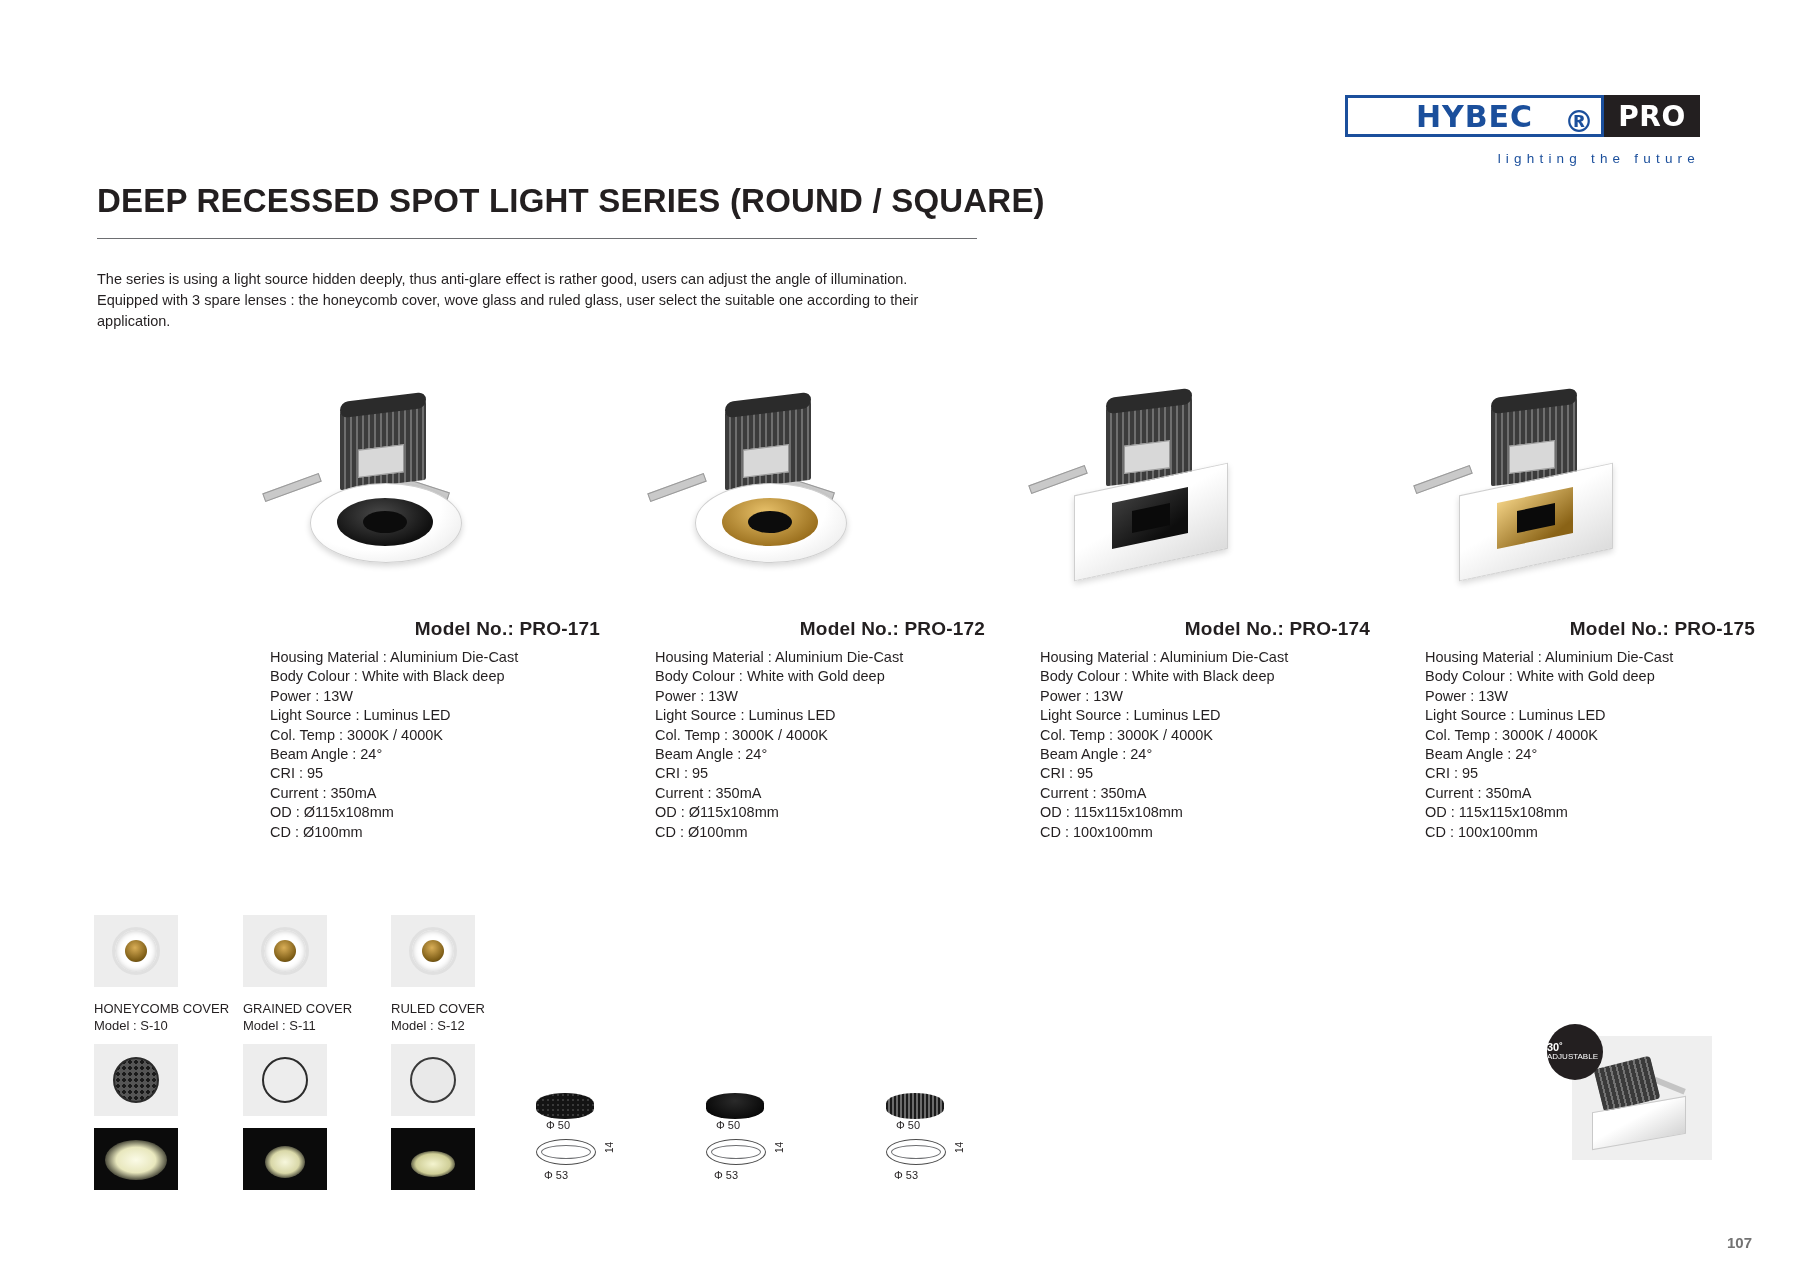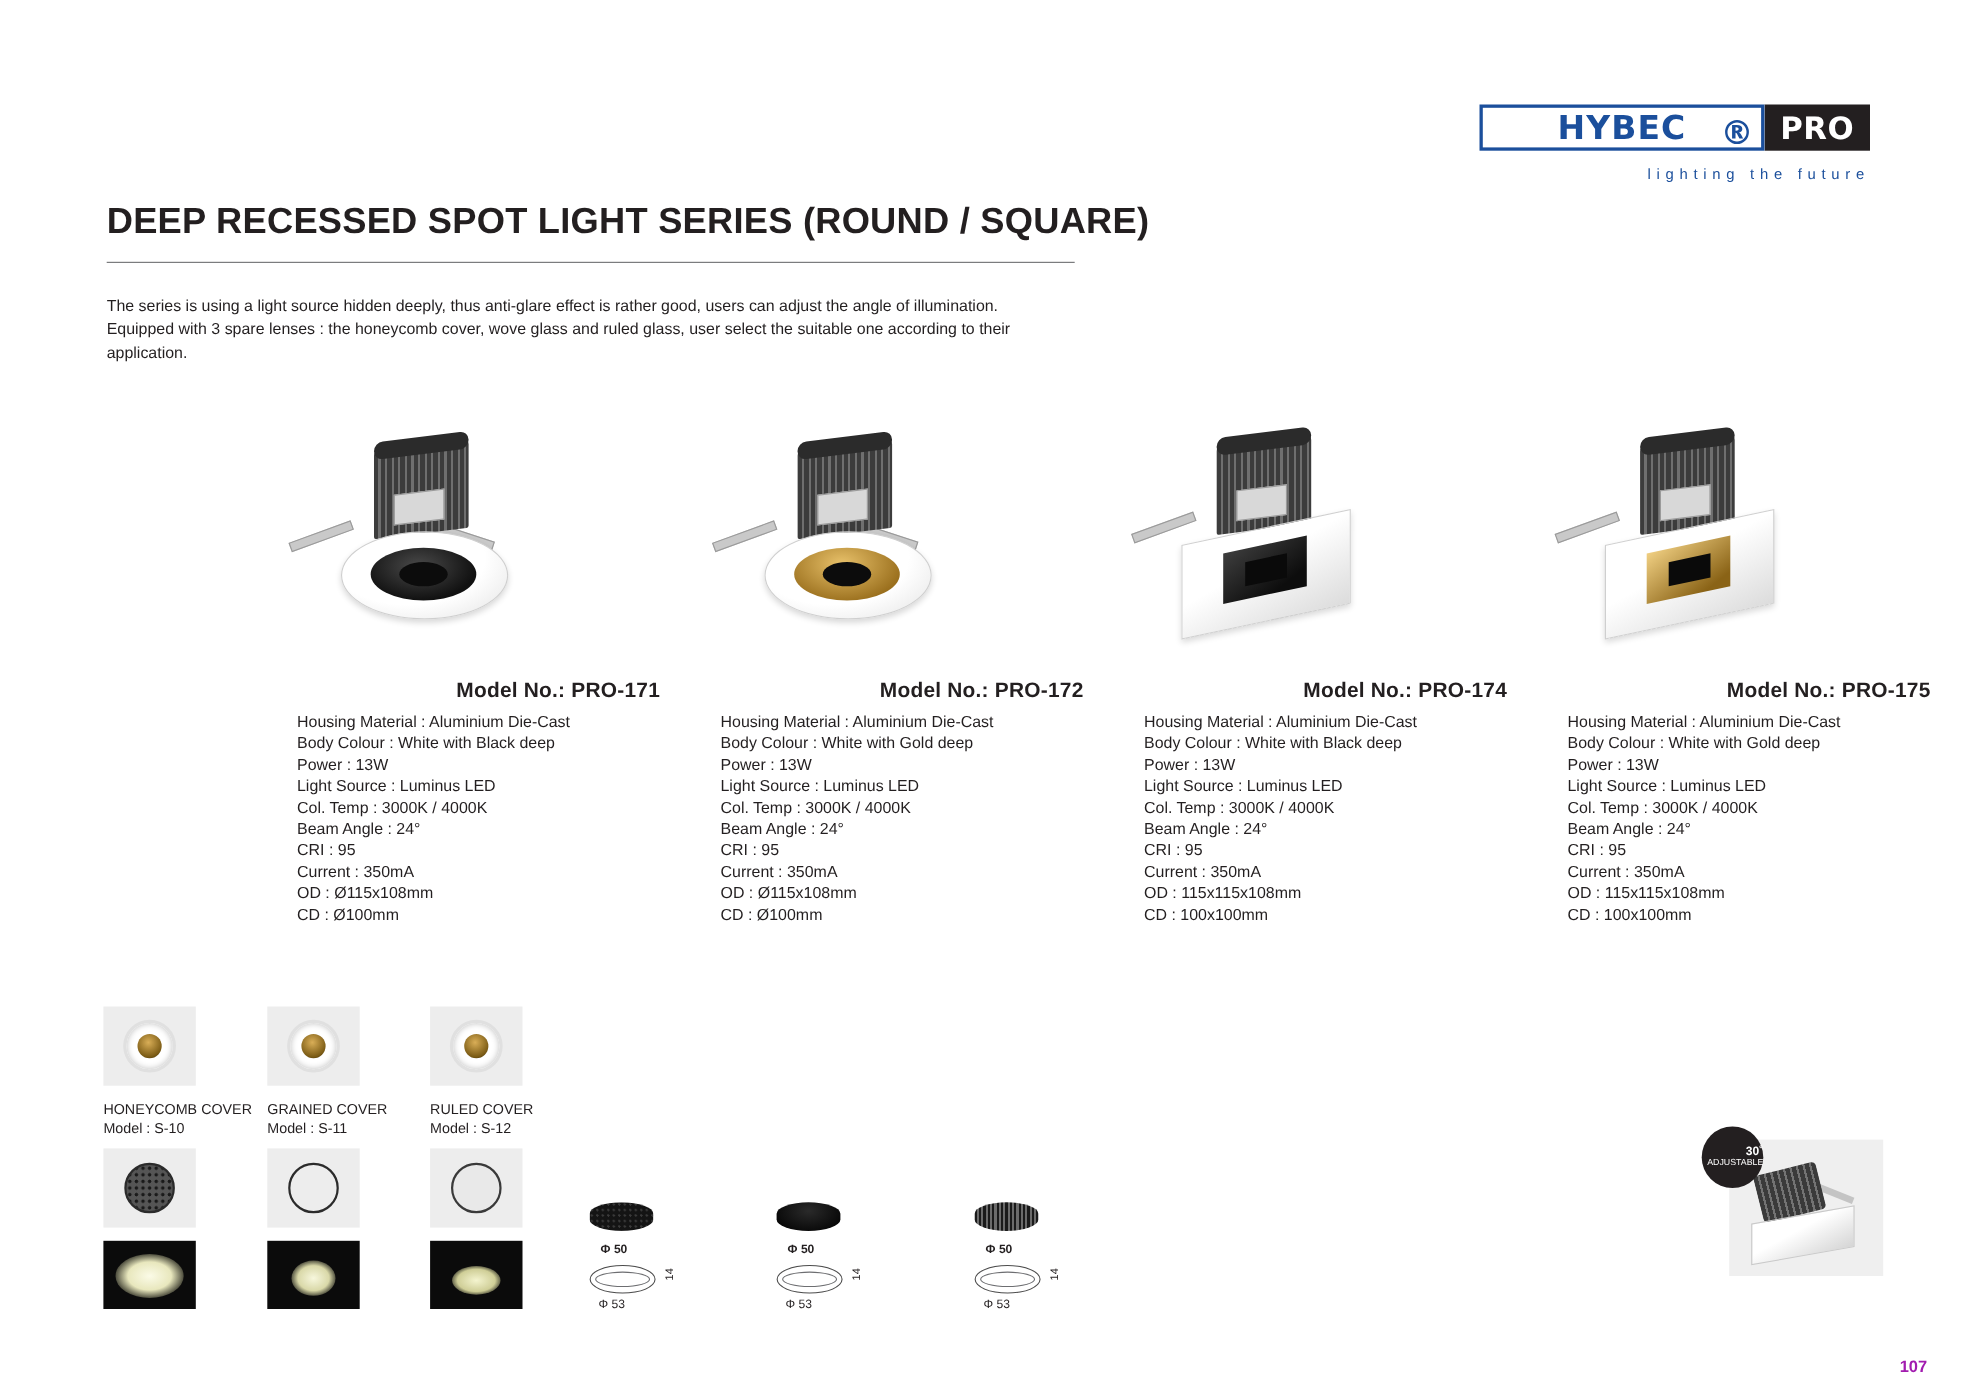--- a/index.html
+++ b/index.html
@@ -383,24 +383,23 @@
   }
   .lens-plain {
     background: radial-gradient(ellipse at 50% 30%, #2a2a2a 0%, #070707 80%);
   }
   .lens-ruled {
     background: repeating-linear-gradient(to right, #1a1a1a 0 2px, #6b6b6b 2px 4px);
     border-radius: 50%/40%;
   }
   .dim-label {
     font-size: 11px;
-    margin-top: 11px;
+    margin-top: 0;
     margin-left: 16px;
     color: #231f20;
-    font-weight: bold;
   }
   .ring-dim {
     margin-top: 8px;
     margin-left: 6px;
     width: 58px;
     height: 24px;
     border: 1.3px solid #4d4d4d;
     border-radius: 50%/50%;
     position: relative;
   }
@@ -433,21 +432,21 @@
     position: absolute;
     left: 1547px;
     top: 1024px;
     width: 56px;
     height: 56px;
     border-radius: 50%;
     background: #231f20;
     color: #ffffff;
     display: flex;
     flex-direction: column;
-    align-items: flex-end;
+    align-items: flex-start;
     justify-content: center;
     font-size: 8px;
     line-height: 10px;
     text-align: center;
     z-index: 3;
   }
   .adj-badge b {
     font-size: 11px;
     font-weight: bold;
   }
@@ -497,21 +496,21 @@
     transform: rotate(22deg);
   }
 
   
   .page-num {
     position: absolute;
     right: 48px;
     bottom: 22px;
     font-size: 15px;
     font-weight: bold;
-    color: #a21caf;
+    color: #737373;
   }
 </style>
 </head>
 <body>
 
 <div class="page">
 
   <div class="logo-block">
     <div class="logo-bar">
       <div class="logo-hybec">

